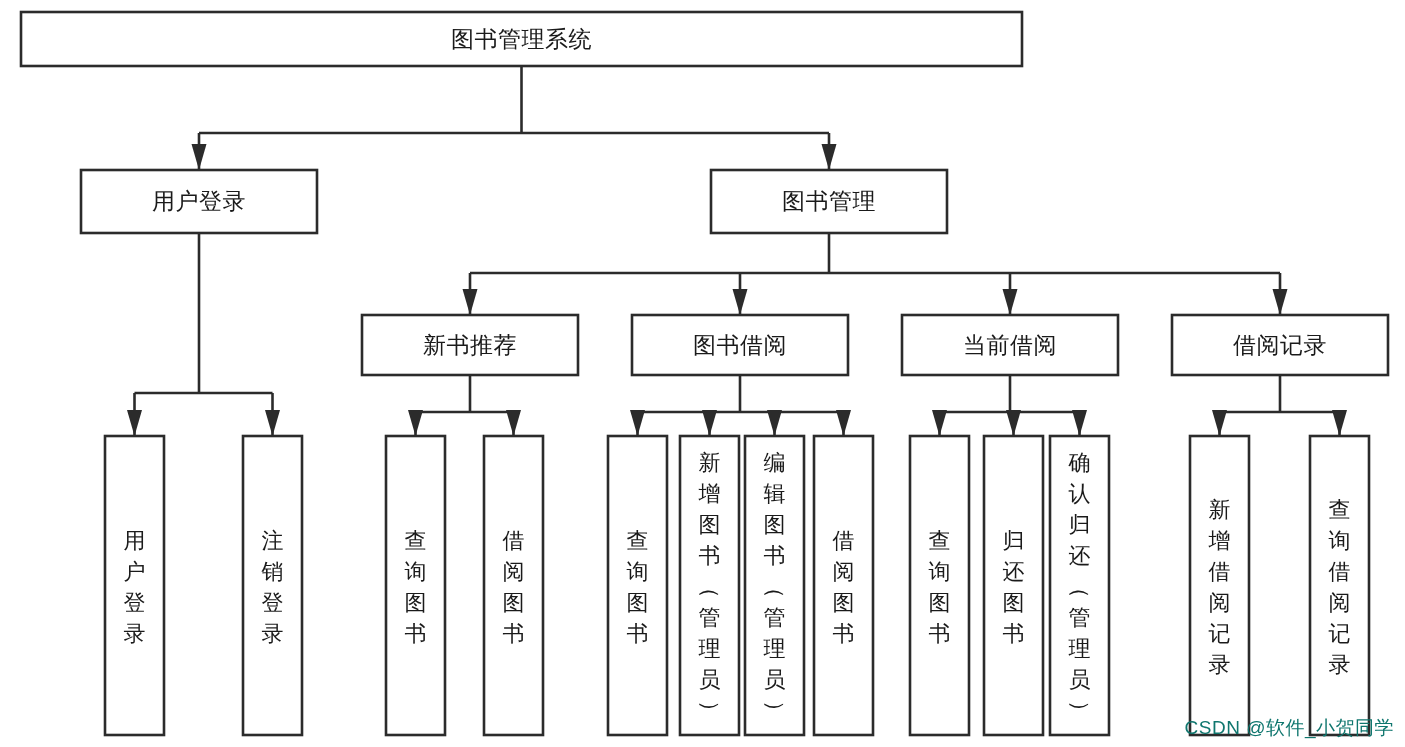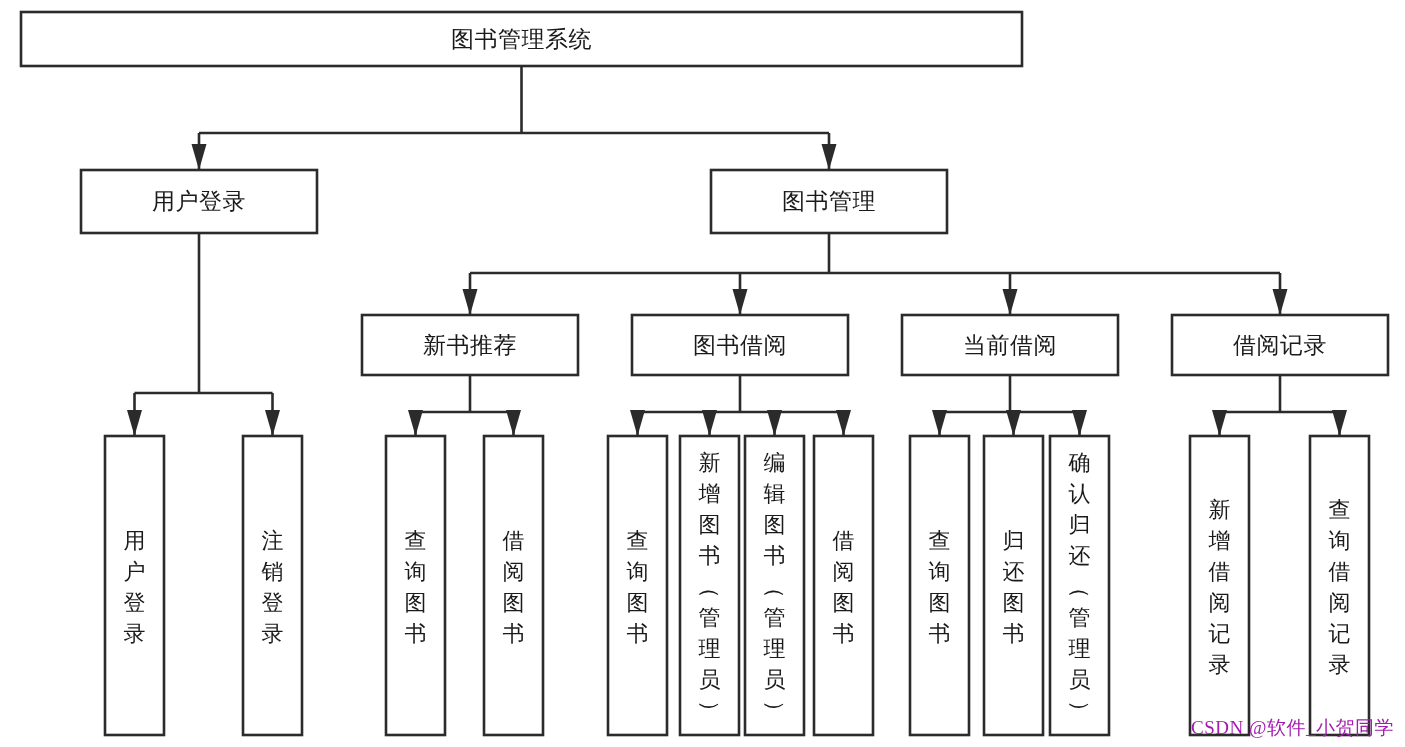--- a/index.html
+++ b/index.html
@@ -54,23 +54,23 @@
   .node-label-v {
     font-family: "DejaVu Sans", "Liberation Sans", sans-serif;
     font-size: 22px;
     fill: #1a1a1a;
     text-anchor: middle;
   }
   .watermark {
     position: absolute;
     right: 11px;
     bottom: 6px;
-    font-family: Liberation Serif, serif;
+    font-family: Liberation Sans, sans-serif;
     font-size: 19px;
-    color: #a21caf;
+    color: #0f766e;
     white-space: nowrap;
     letter-spacing: 0.5px;
     user-select: none;
   }
 </style>
 </head>
 <body>
 
 <div id="diagram-root">
   <svg class="diagram" viewBox="0 0 1405 747">

